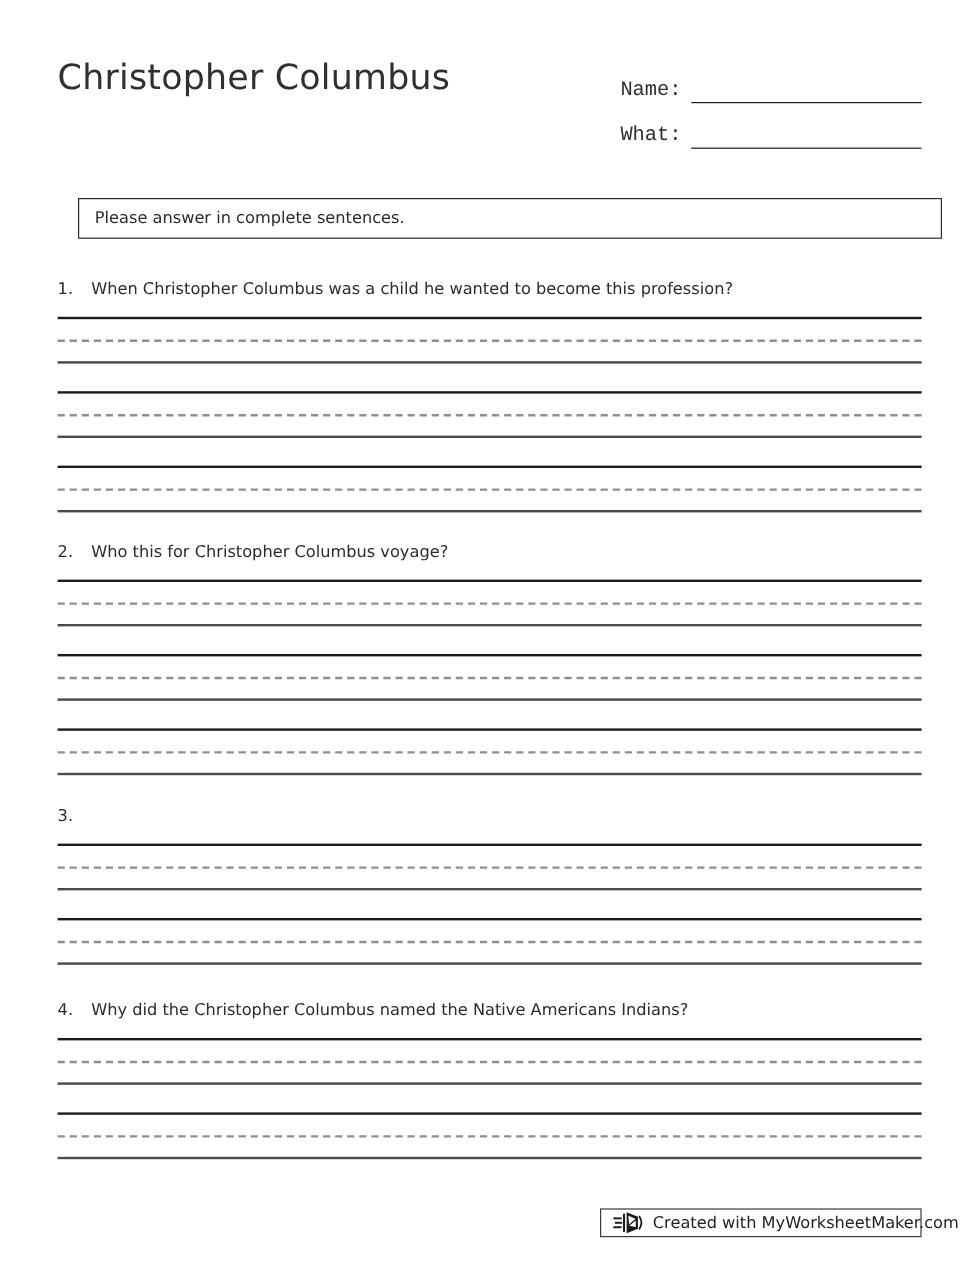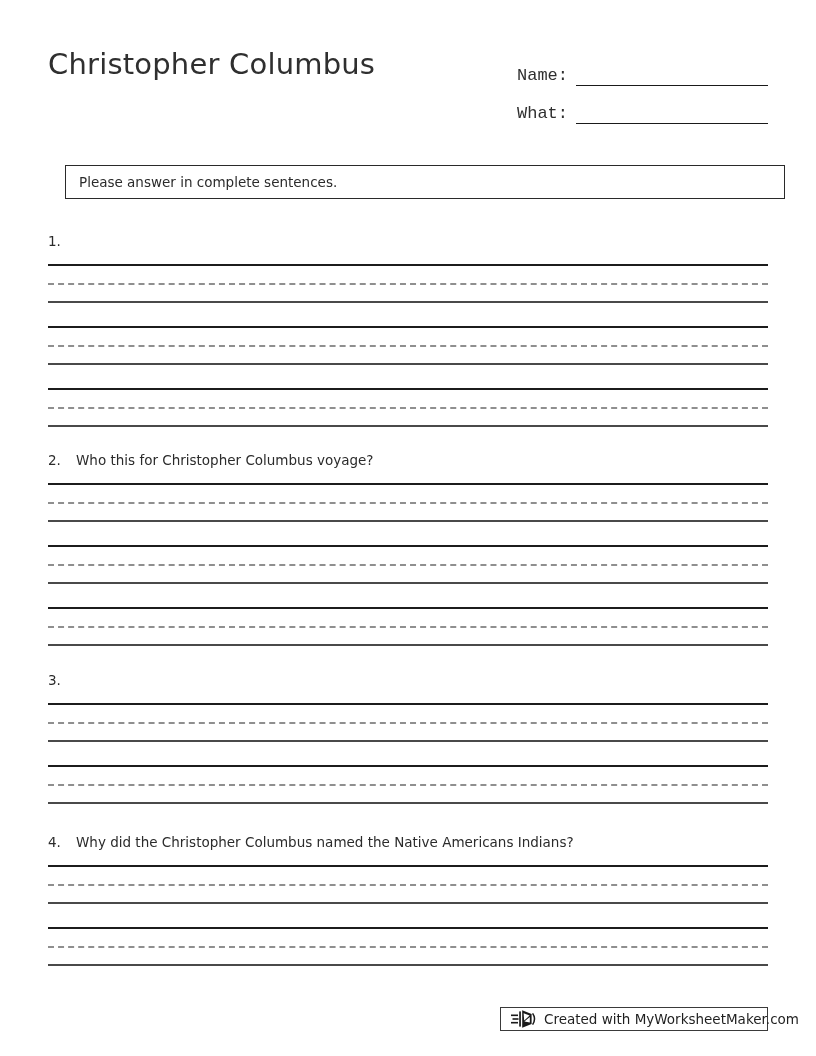--- a/index.html
+++ b/index.html
@@ -203,20 +203,21 @@
   </div>
 
   <div class="instruction-box">
     <span class="instruction-text">Please answer in complete sentences.</span>
   </div>
 
   <div id="questions-root">
       <div class="question-block" style="top: 232px;">
         <div class="q-text">
           <span class="q-num">1.</span>
+          <span class="q-label">When Christopher Columbus was a child he wanted to become this profession?</span>
         </div>
         <div class="lines">
           <div class="write-row">
             <div class="rule-top"></div>
             <div class="rule-mid"></div>
             <div class="rule-base"></div>
           </div>
           <div class="write-row">
             <div class="rule-top"></div>
             <div class="rule-mid"></div>

